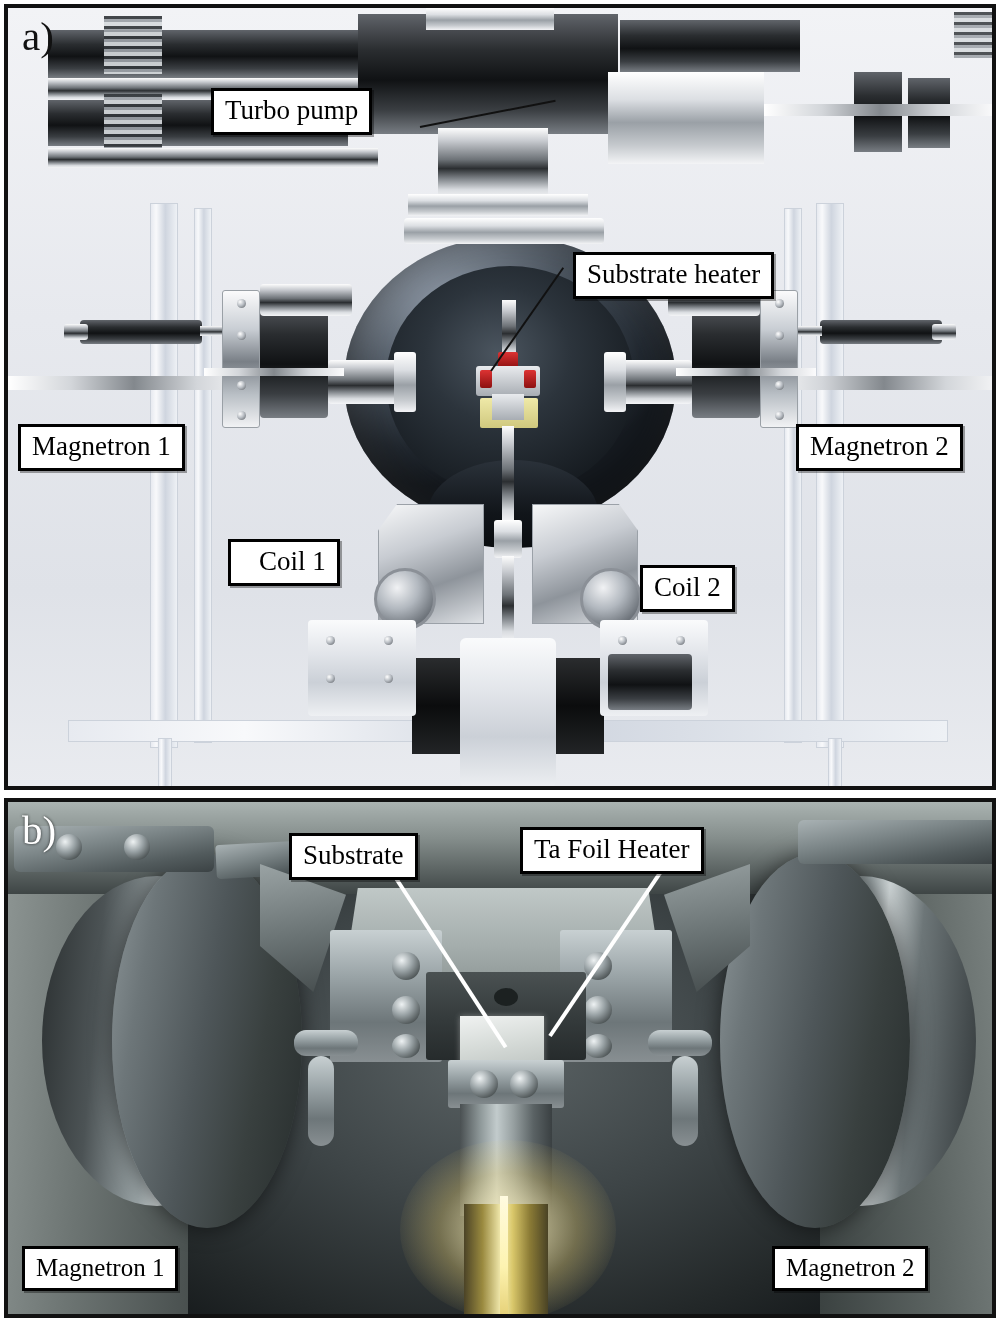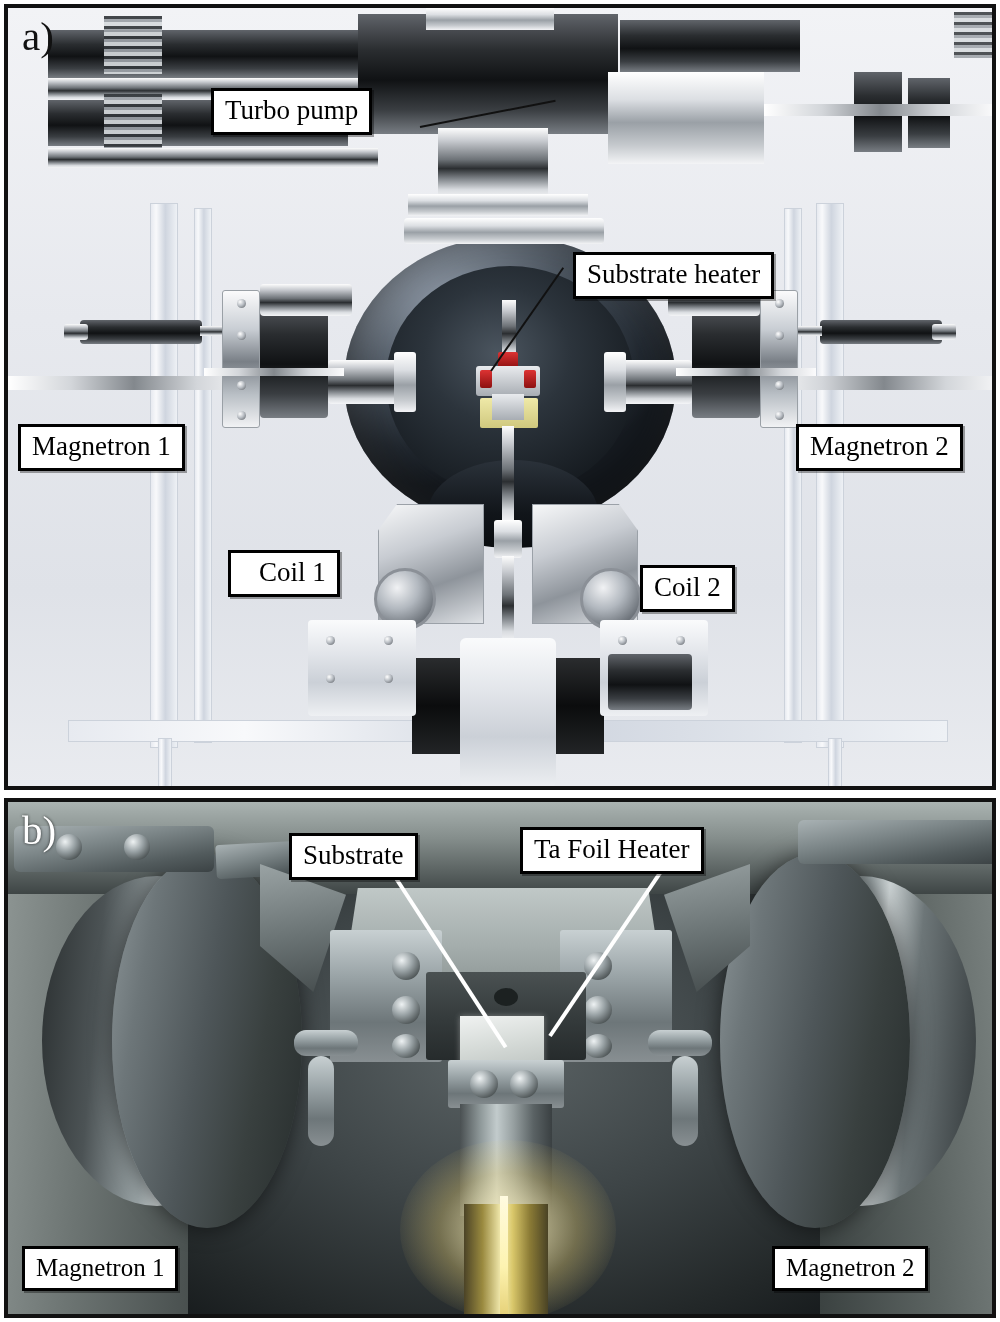--- a/index.html
+++ b/index.html
@@ -328,21 +328,21 @@
     <div class="panel-tag" id="tag-a">a)</div>
 
     <div class="leader" style="left:412px; top:118px; width:138px; transform:rotate(-11deg);"></div>
     <div class="leader" style="left:483px; top:362px; width:126px; transform:rotate(-55deg);"></div>
   </div>
 
   <div class="callout" style="left:163px; top:88px;margin-left:48px;">Turbo pump</div>
   <div class="callout" style="left:573px; top:252px;">Substrate heater</div>
   <div class="callout" style="left:18px; top:424px;">Magnetron 1</div>
   <div class="callout" style="left:796px; top:424px;">Magnetron 2</div>
-  <div class="callout" style="left:228px; top:550px;padding-left:28px;">Coil 1</div>
+  <div class="callout" style="left:228px; top:539px;padding-left:28px;">Coil 1</div>
   <div class="callout" style="left:640px; top:565px;">Coil 2</div>
 
   <div class="panel" id="panel-b">
 
     <div id="scene-b">
 
       <div class="pdark" style="left:0; top:0; width:180px; height:512px;
                   background:linear-gradient(95deg,#8e9694 0%,#6d7573 45%,#49504f 100%);"></div>
       <div class="pdark" style="left:812px; top:0; width:180px; height:512px;
                   background:linear-gradient(265deg,#7d8583 0%,#5d6563 45%,#3b4241 100%);"></div>

